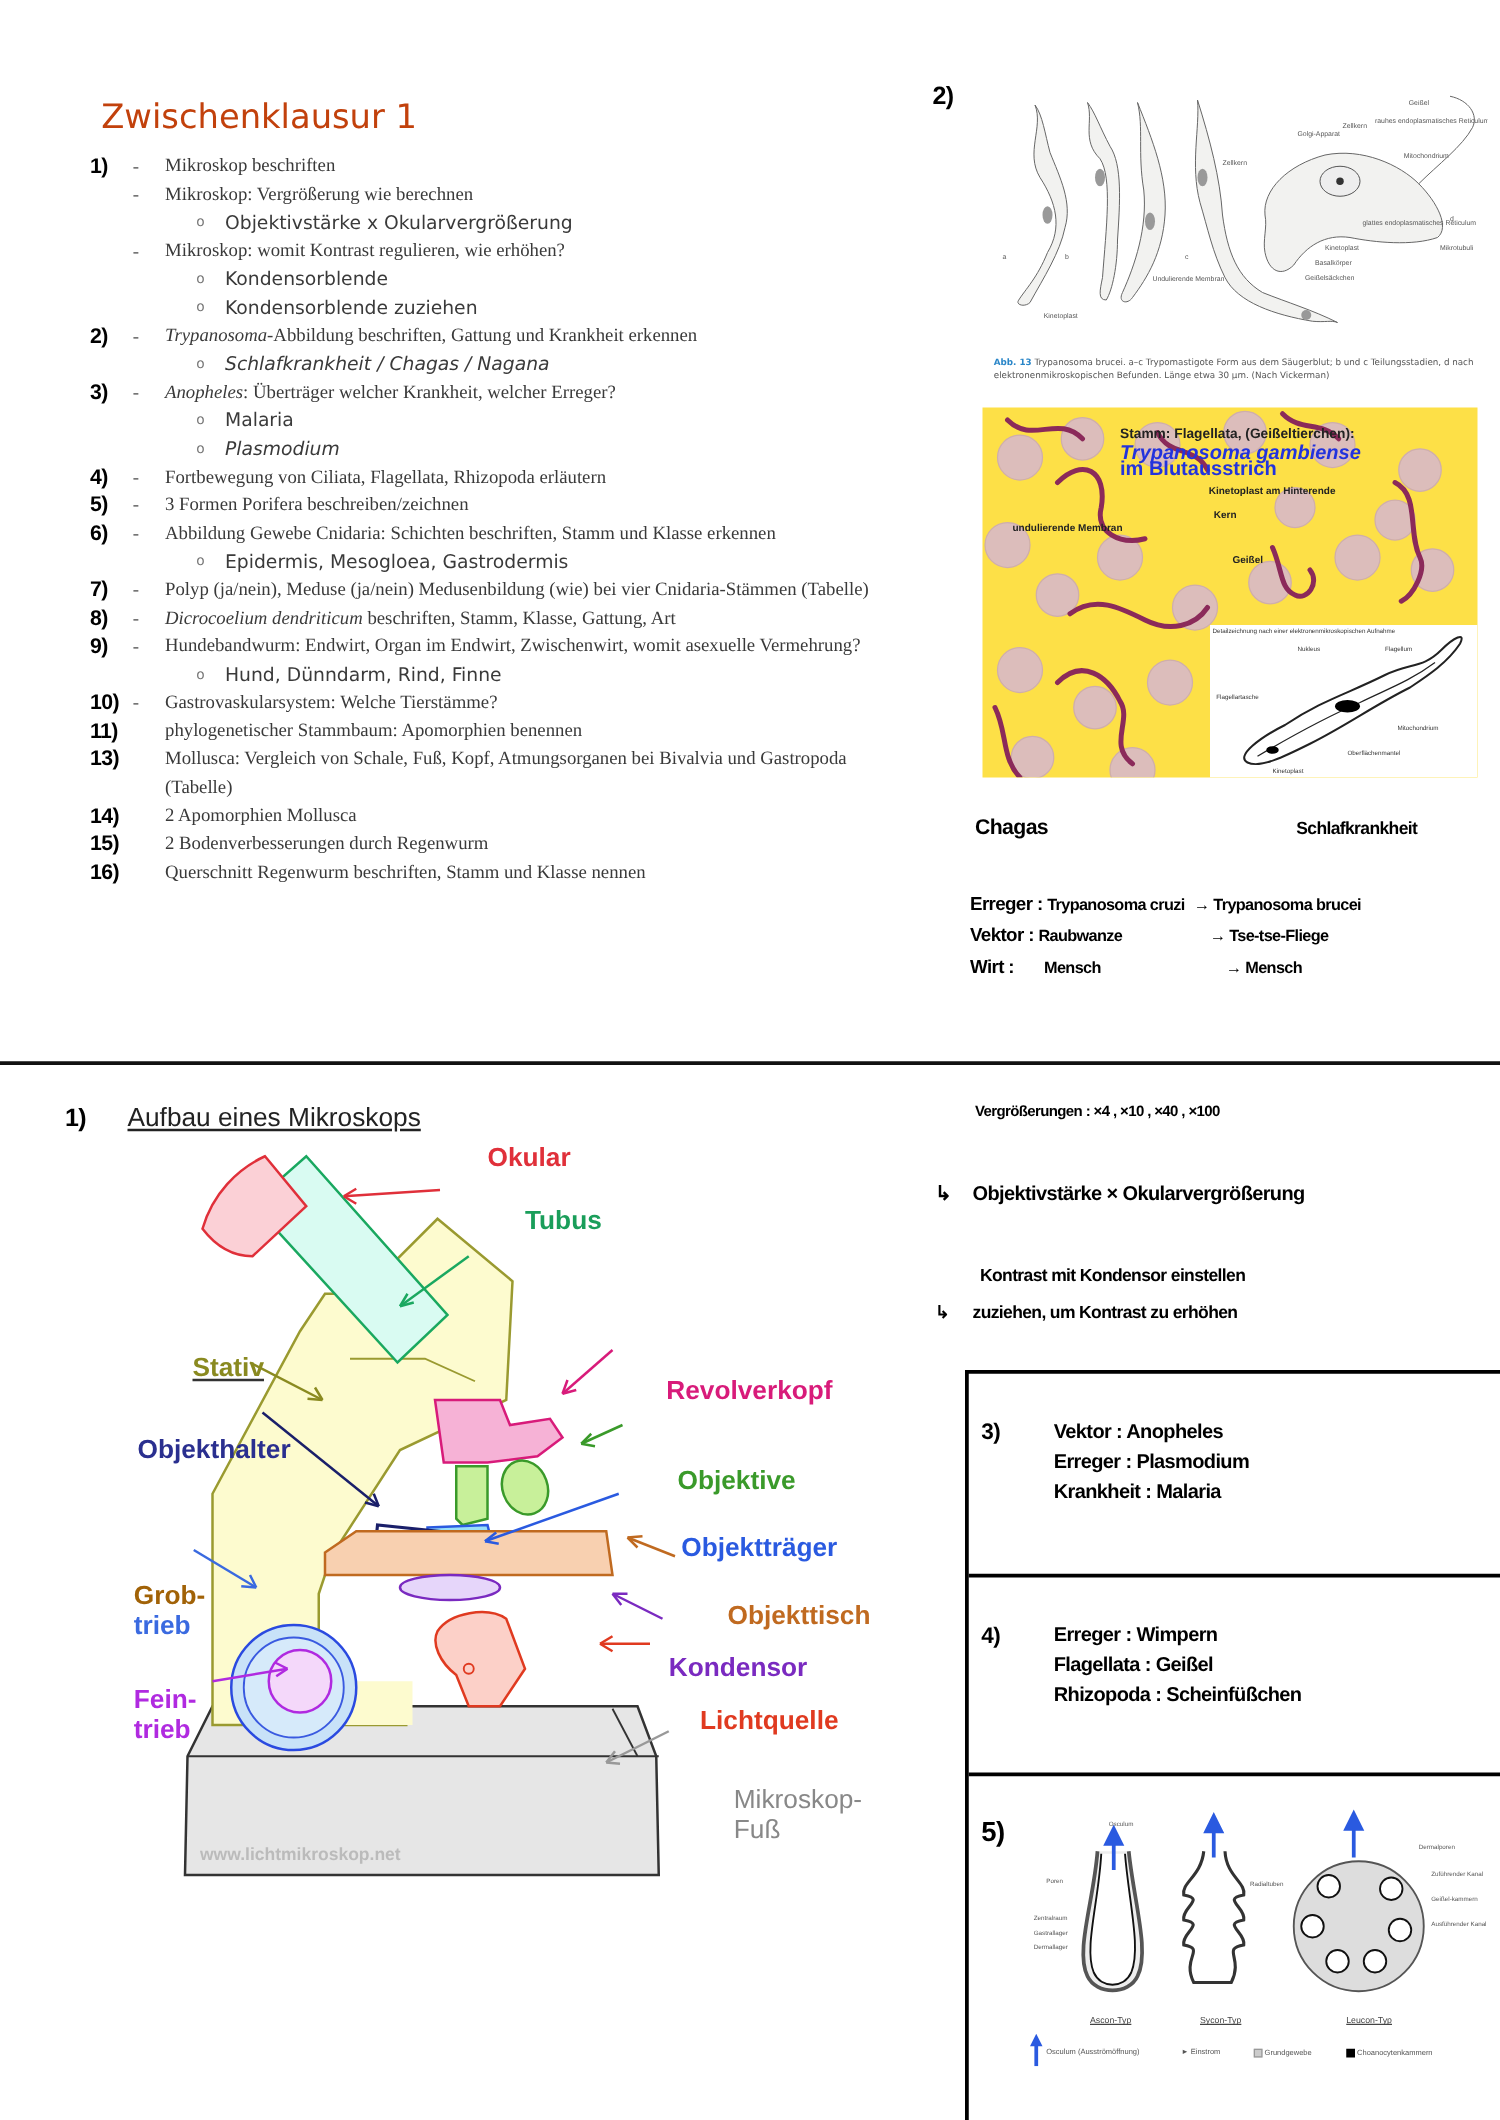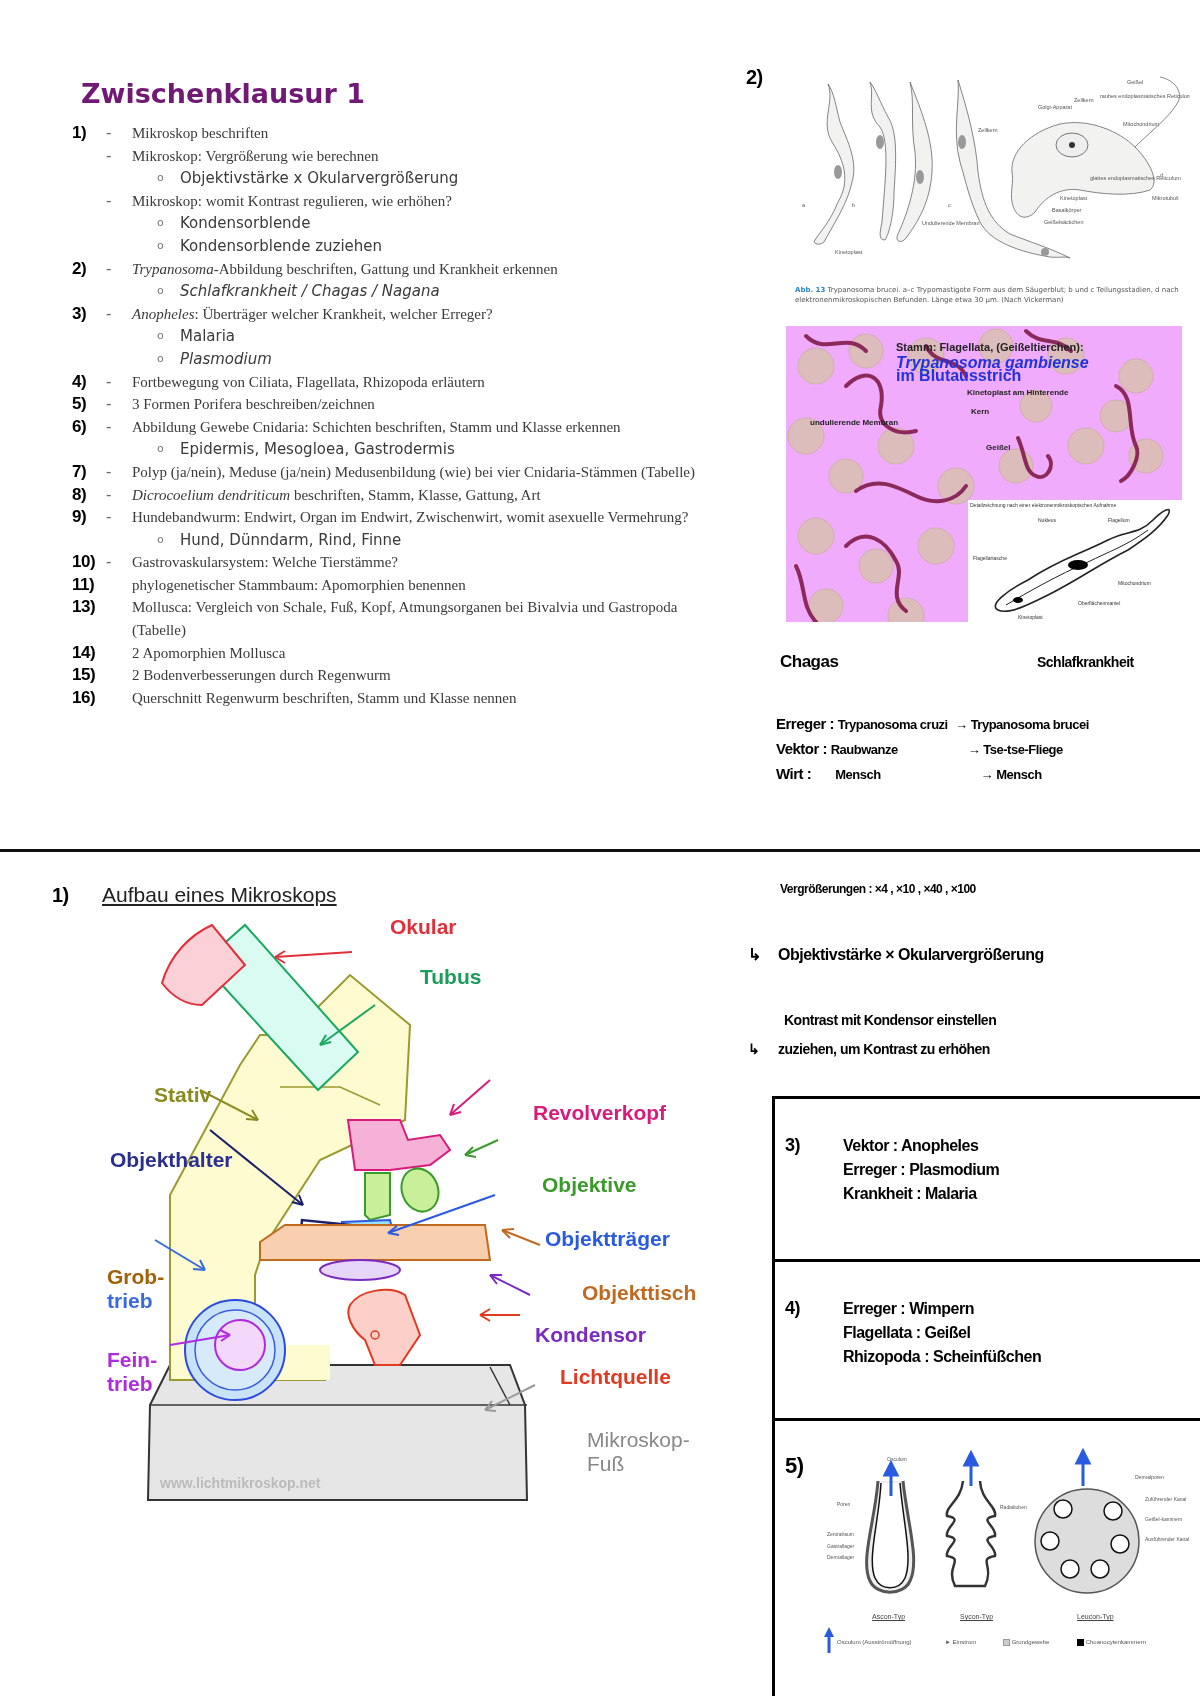--- a/index.html
+++ b/index.html
@@ -2,36 +2,36 @@
 <html><head>
 <meta charset="utf-8">
 <style>
   * { box-sizing: border-box; margin: 0; padding: 0; }
   html, body { width: 1200px; height: 1696px; background: #ffffff; overflow: hidden; }
   body { position: relative; font-family: "DejaVu Sans", sans-serif; color: #333; }
 
   .hand { font-family: "Liberation Sans", sans-serif; font-weight: bold; color: #000; letter-spacing: -0.5px; }
 
   
-  #exam-title { position: absolute; left: 81px; top: 78px; font-size: 27px; color: #701a75; font-family: "DejaVu Sans", sans-serif; font-weight: bold; }
+  #exam-title { position: absolute; left: 81px; top: 78px; font-size: 27px; color: #c2410c; font-family: "DejaVu Sans", sans-serif; font-weight: normal; }
   #exam-list { position: absolute; left: 0; top: 122px; width: 700px; }
   .q-row { position: relative; font-size: 15px; line-height: 22.6px; color: #3a3a3a; }
   .q-num { position: absolute; left: 72px; font-size: 17px; }
   .q-dash { position: absolute; left: 106px; color: #666; }
   .q-text { padding-left: 132px; display: block; font-family: Liberation Serif, serif; }
   .q-sub { padding-left: 180px; position: relative; }
   .q-sub .bullet { position: absolute; left: 157px; font-size: 11px; color: #777; top: 0; }
   .ital { font-style: italic; }
 
   
   #q2-label { position: absolute; left: 746px; top: 66px; font-size: 20px; }
   #tryp-drawing { position: absolute; left: 790px; top: 72px; width: 400px; height: 200px; }
   #tryp-caption { position: absolute; left: 795px; top: 285px; width: 395px; font-size: 7px; color: #555; line-height: 10px; }
   #tryp-caption .abb { color: #2a86c8; font-weight: bold; }
-  #blood-photo { position: absolute; left: 786px; top: 326px; width: 396px; height: 296px; background: #f0abfc; overflow: hidden; }
+  #blood-photo { position: absolute; left: 786px; top: 326px; width: 396px; height: 296px; background: #fde047; overflow: hidden; }
   .photo-text { position: absolute; font-family: "Liberation Sans", sans-serif; font-weight: bold; font-size: 11px; color: #222; }
   .photo-text.blue { color: #2233dd; font-size: 16px; }
   #photo-inset { position: absolute; left: 182px; top: 174px; width: 214px; height: 122px; background: #fff; }
   .inset-text { position: absolute; font-size: 5px; color: #333; font-family: "Liberation Sans", sans-serif; }
 
   #chagas-table { position: absolute; left: 780px; top: 652px; width: 420px; }
   .ct-head { position: absolute; font-size: 17px; }
   .ct-row { position: absolute; font-size: 15px; white-space: nowrap; }
 
   
@@ -345,21 +345,21 @@
       <path d="M80 430 L140 420" stroke="#b02ae0"></path>
         <path d="M140 420 L130 415 M140 420 L131 426" stroke="#b02ae0"></path>
       <path d="M430 400 L390 400" stroke="#e03a20"></path>
         <path d="M390 400 L400 394 M390 400 L400 406" stroke="#e03a20"></path>
       <path d="M445 470 L395 495" stroke="#999"></path>
         <path d="M395 495 L402 486 M395 495 L406 496" stroke="#999"></path>
     </g>
   </svg>
   <div class="mlabel" style="left:300px;top:0px;"><span style="color:#e0303a">Okular</span></div>
   <div class="mlabel" style="left:330px;top:50px;"><span style="color:#1a9e5a">Tubus</span></div>
-  <div class="mlabel" style="left:64px;top:168px;"><span style="color:#8a8a20">Stativ</span></div>
+  <div class="mlabel" style="left:64px;top:168px;text-decoration:underline;"><span style="color:#8a8a20">Stativ</span></div>
   <div class="mlabel" style="left:443px;top:186px;"><span style="color:#d81b7a">Revolverkopf</span></div>
   <div class="mlabel" style="left:20px;top:233px;"><span style="color:#2a2f8f">Objekthalter</span></div>
   <div class="mlabel" style="left:452px;top:258px;"><span style="color:#3a9a2a">Objektive</span></div>
   <div class="mlabel" style="left:455px;top:312px;"><span style="color:#2a5ae0">Objektträger</span></div>
   <div class="mlabel" style="left:17px;top:350px;">
     <div style="color:#a16207">Grob-</div>
     <div style="color:#3a6ae0">trieb</div>
   </div>
   <div class="mlabel" style="left:492px;top:366px;"><span style="color:#c06a20">Objekttisch</span></div>
   <div class="mlabel" style="left:445px;top:408px;"><span style="color:#7a2ac0">Kondensor</span></div>

